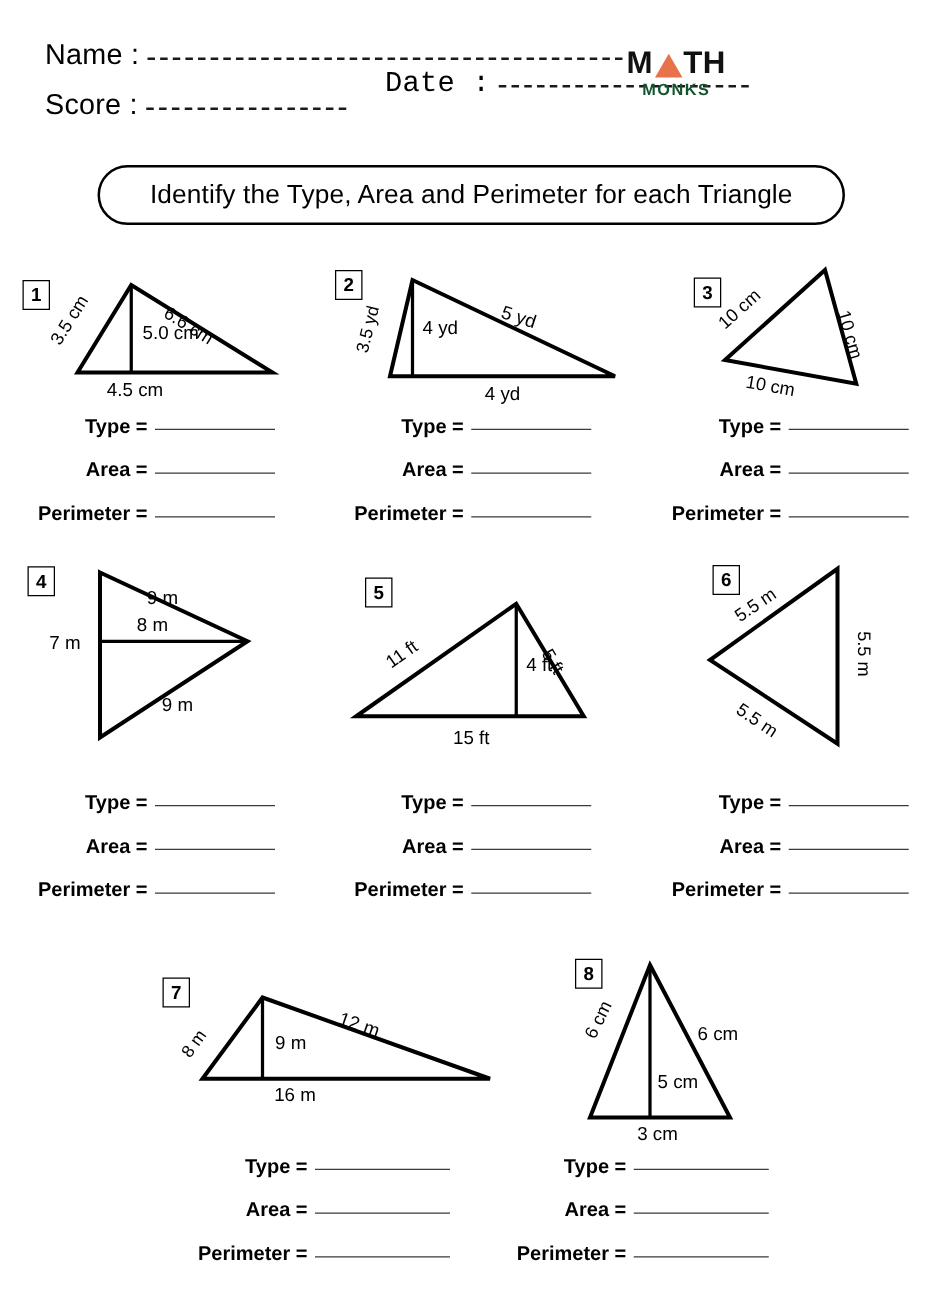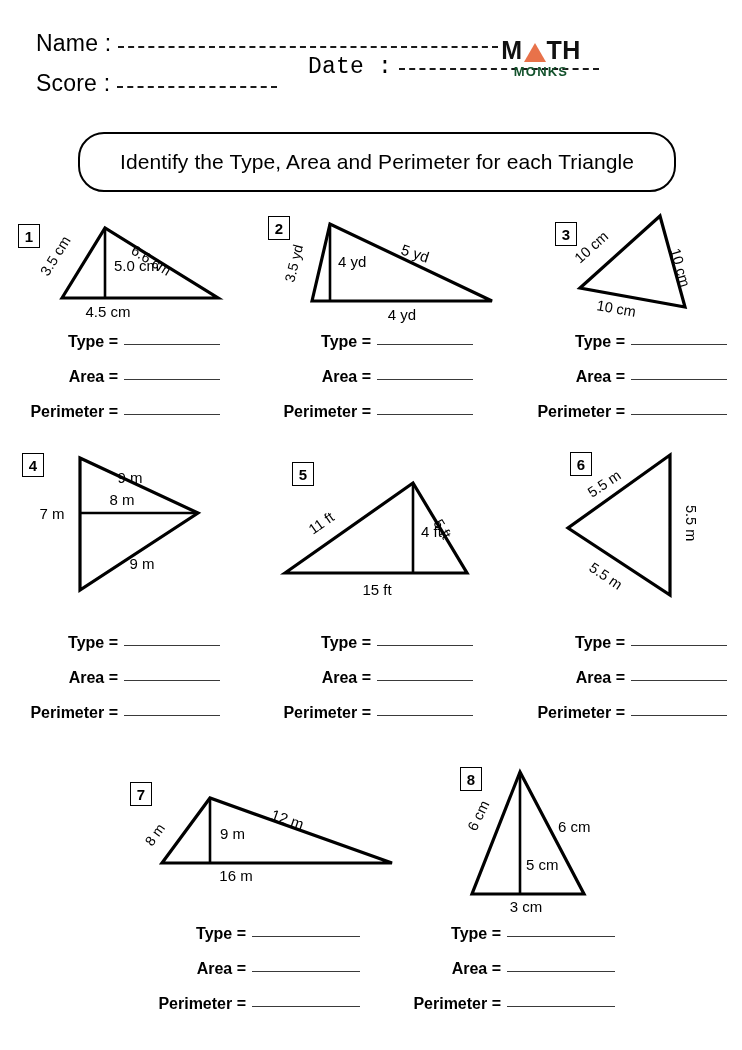--- a/index.html
+++ b/index.html
@@ -81,21 +81,21 @@
     color: #14532d;
     margin-top: 2px;
   }
 
   
   .title-pill {
     position: absolute;
     left: 78px;
     top: 132px;
     width: 598px;
-    height: 60px;
+    height: 48px;
     border: 2.5px solid #000000;
     border-radius: 26px;
     display: flex;
     align-items: center;
     justify-content: center;
     box-sizing: border-box;
   }
   .title-text {
     font-size: 21px;
     font-weight: 400;

